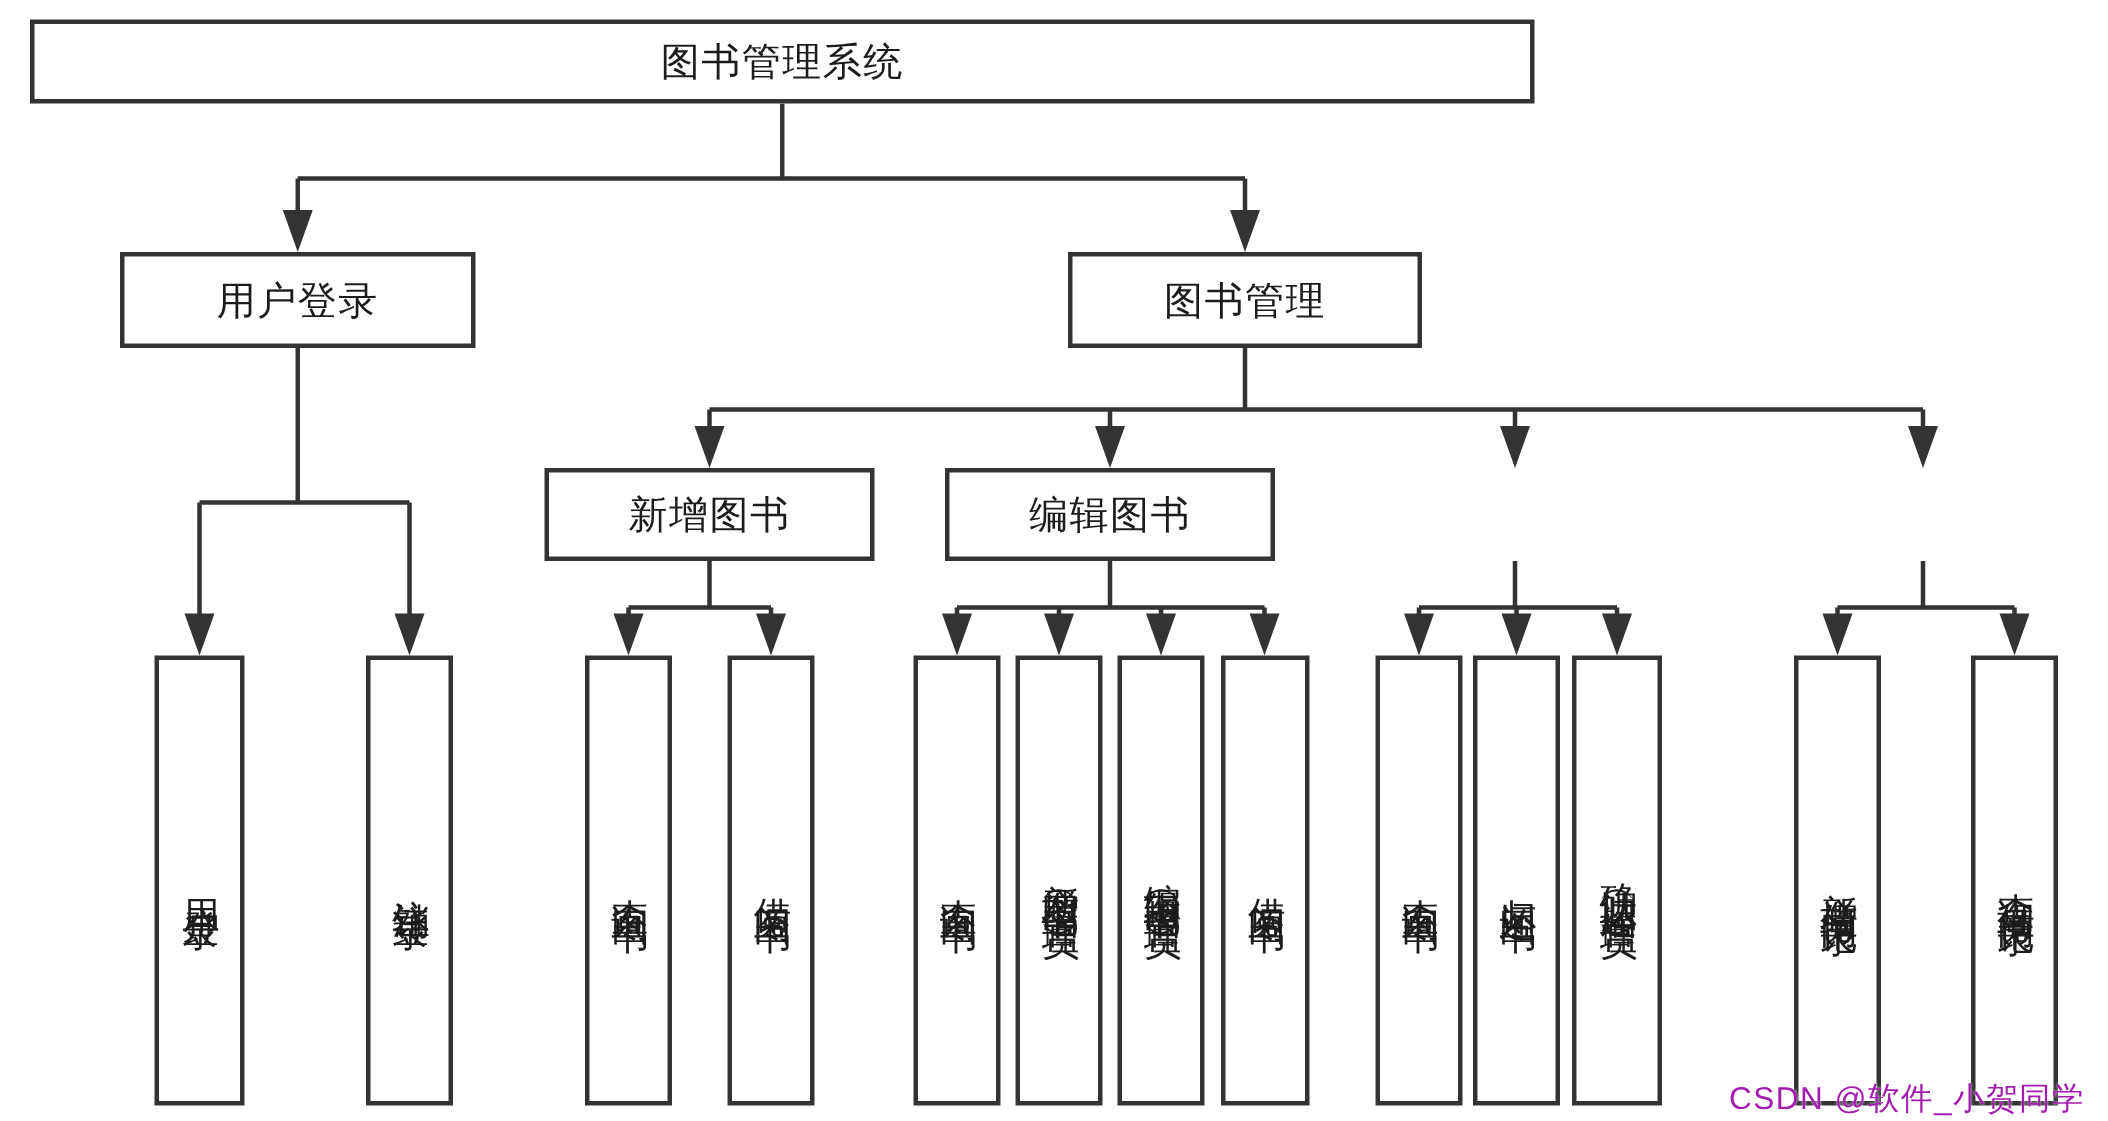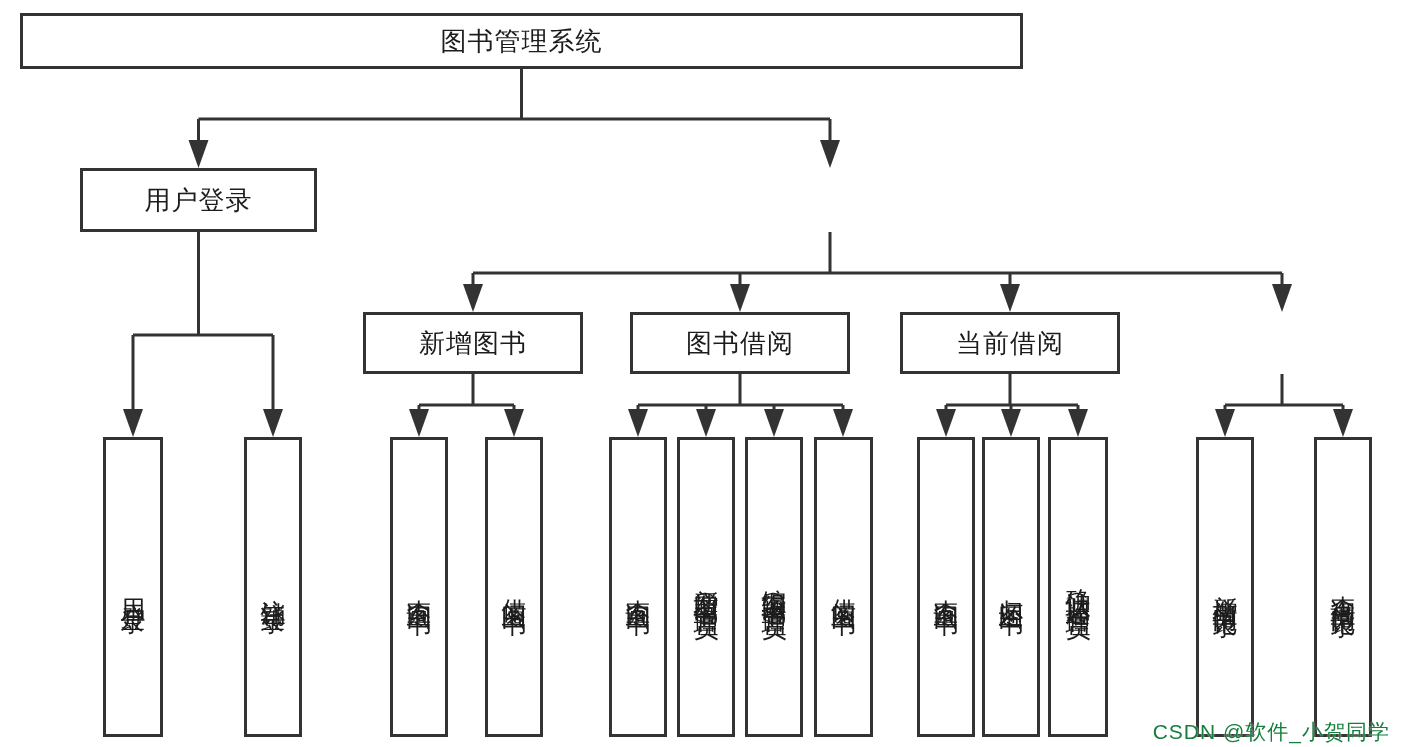--- a/index.html
+++ b/index.html
@@ -37,21 +37,21 @@
   svg.wires{
     position:absolute;left:0;top:0;
     pointer-events:none;
   }
   svg.wires path{stroke:#333333;stroke-width:3;fill:none;}
   svg.wires polygon{fill:#333333;stroke:none;}
   #watermark{
     position:absolute;
     top:718px;right:15px;
     font-size:21px;
-    color:#15803d;
+    color:#a21caf;
     letter-spacing:1px;
     white-space:nowrap;
     text-shadow:0 0 2px #ffffff;
   }
 </style>
 </head>
 <body>
 
 <div id="canvas">
 
@@ -91,29 +91,29 @@
     <polygon points="1333,409 1353,409 1343,437"></polygon>
   </svg>
 
   <div class="box" style="left:20px;top:13px;width:1003px;height:56px">
     <span class="lbl">图书管理系统</span>
   </div>
 
   <div class="box" style="left:80px;top:168px;width:237px;height:64px">
     <span class="lbl">用户登录</span>
   </div>
+  <div class="box" style="left:712px;top:168px;width:236px;height:64px">
+    <span class="lbl">图书管理</span>
+  </div>
 
   <div class="box" style="left:363px;top:312px;width:220px;height:62px">
     <span class="lbl">新增图书</span>
   </div>
   <div class="box" style="left:630px;top:312px;width:220px;height:62px">
-    <span class="lbl">图书借阅</span>
-  </div>
-  <div class="box" style="left:900px;top:312px;width:220px;height:62px">
-    <span class="lbl">当前借阅</span>
+    <span class="lbl">编辑图书</span>
   </div>
 
   <div class="box leaf" style="left:103px;top:437px;width:60px;height:300px">
     <span class="lbl">用户登录</span>
   </div>
   <div class="box leaf" style="left:244px;top:437px;width:58px;height:300px">
     <span class="lbl">注销登录</span>
   </div>
 
   <div class="box leaf" style="left:390px;top:437px;width:58px;height:300px">

